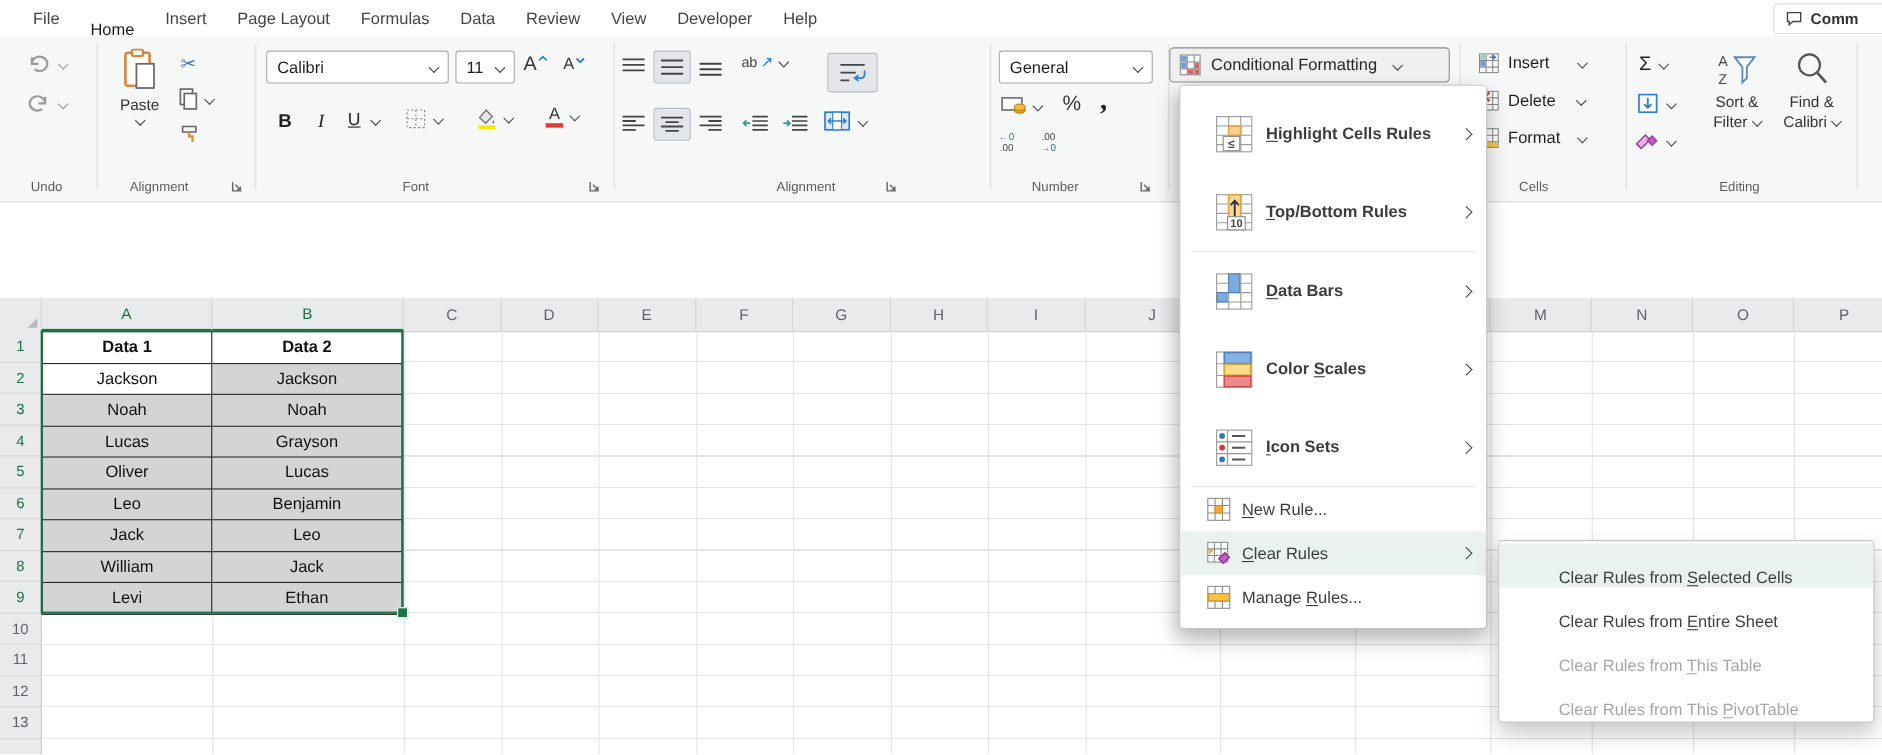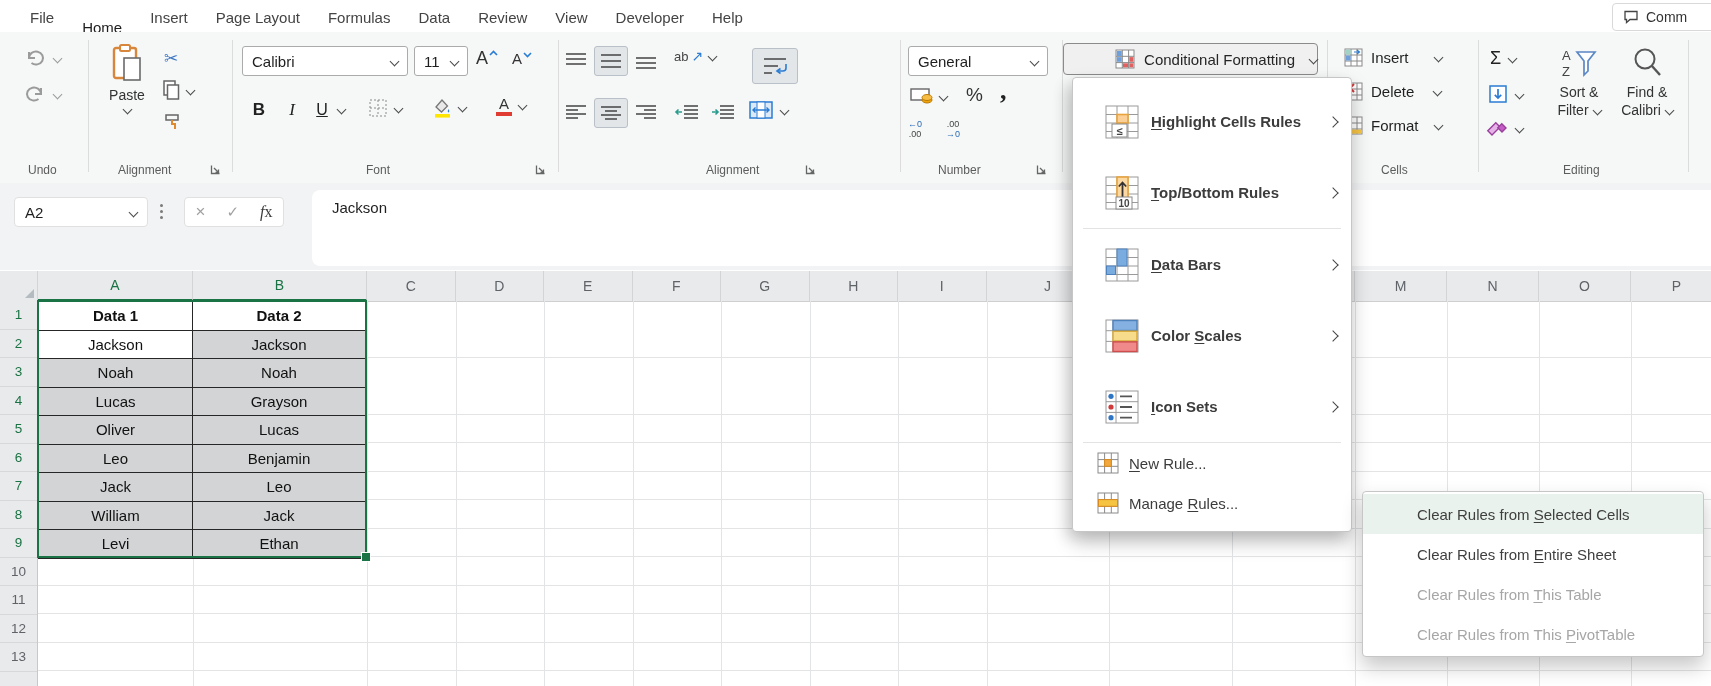--- a/index.html
+++ b/index.html
@@ -53,21 +53,21 @@
   .mi-sm .lbl{margin-left:10px;}
   .mi-big .ic{margin-left:32px;}
   .mi-sm .ic{margin-left:24px;}
   .mchev{position:absolute;right:14px;top:50%;margin-top:-4px;}
   .msep{height:1px;background:#e3e3e3;margin:0 10px;}
   .hl{background:#e9f2ec;}
   .u{text-decoration:underline;text-underline-offset:2px;}
   
   #cfsub{left:1362px;top:491px;width:340px;background:#fff;border:1px solid #c6c6c6;border-radius:4px;
     box-shadow:0 10px 20px rgba(0,0,0,.22);z-index:21;padding:2px 0;}
-  .smi{height:40px;display:flex;align-items:center;padding-left:54px;font-size:15px;color:#3f3f3f;}
+  .smi{height:40px;display:flex;align-items:flex-end;padding-left:54px;font-size:15px;color:#3f3f3f;}
   .smi.disab{color:#a6a6a6;}
   .dots{display:flex;flex-direction:column;gap:3px;}
   .dots i{width:3px;height:3px;border-radius:50%;background:#7a7a7a;}
   .dec{font-size:9px;line-height:9.5px;color:#444;text-align:center;white-space:nowrap;}
   .dec .b{color:#2b6cb8;}
   svg{display:block;}
   .ftext{font-size:15px;color:#1f1f1f;}
 </style>
 </head>
 <body>
@@ -85,21 +85,21 @@
     <span class="tab">View</span>
     <span class="tab">Developer</span>
     <span class="tab">Help</span>
   </div>
   <div class="abs flex" style="left:1612px;top:3px;width:120px;height:26px;border:1px solid #d9d9d9;border-radius:4px;background:#fff;padding-left:10px;gap:7px;">
     <span>
       <svg width="16" height="16" viewBox="0 0 16 16">
           <path d="M2 2.5 h12 v8 h-7 l-3.5 3 v-3 h-1.5 z" fill="none" stroke="#444" stroke-width="1.3"></path>
         </svg>
     </span>
-    <span style="font-size:14px;color:#333;font-weight:400;">Comm</span>
+    <span style="font-size:14px;color:#333;font-weight:700;">Comm</span>
   </div>
 
   <div id="ribbon" class="abs">
     <div class="vsep" style="left:88px;"></div>
       <div class="vsep" style="left:232px;"></div>
     <div class="vsep" style="left:558px;"></div>
       <div class="vsep" style="left:900px;"></div>
     <div class="vsep" style="left:1062px;"></div>
       <div class="vsep" style="left:1327px;"></div>
     <div class="vsep" style="left:1478px;"></div>
@@ -319,21 +319,21 @@
       <span class="b">→0</span>
     </div>
     <div class="glabel" style="left:938px;">Number</div>
     <div class="launch" style="left:1036px;">
         <svg width="11" height="11" viewBox="0 0 11 11">
           <path d="M1.5 1.5 v8 h8" fill="none" stroke="#666" stroke-width="1.3"></path>
           <path d="M4 4 l4.5 4.5 M8.5 5.5 v3 h-3" fill="none" stroke="#666" stroke-width="1.3"></path>
         </svg>
       </div>
 
-    <div class="rbtn" style="left:1063px;top:11px;width:255px;height:32px;background:#f0f0f0;border:1px solid #8b8b8b;border-radius:4px;justify-content:flex-end;gap:9px;padding-left:8px;box-sizing:border-box;">
+    <div class="rbtn" style="left:1063px;top:11px;width:255px;height:32px;background:#f0f0f0;border:1px solid #8b8b8b;border-radius:4px;justify-content:flex-start;gap:9px;padding-left:8px;box-sizing:border-box;">
       <span>
         <svg width="20" height="20" viewBox="0 0 20 20">
             <rect x="1" y="1" width="18" height="18" fill="#fff" stroke="#8a8a8a"></rect>
             <path d="M1 7.3 h18 M1 13.6 h18 M7.3 1 v18 M13.6 1 v18" stroke="#8a8a8a"></path>
             <rect x="1.8" y="2" width="5" height="5" fill="#6f9fdb"></rect>
             <rect x="1.8" y="8.1" width="5" height="4.7" fill="#6f9fdb"></rect>
             <rect x="14.3" y="8.1" width="4" height="4.7" fill="#e06060"></rect>
             <rect x="8" y="14.3" width="5" height="4" fill="#e06060"></rect>
             <rect x="14.3" y="14.3" width="4" height="4" fill="#e06060"></rect>
           </svg>
@@ -425,39 +425,20 @@
         </span>
       <span class="biglbl">Find &amp;</span>
       <span class="flex" style="gap:5px;">
           <span class="biglbl">Calibri</span>
           <span class="chv"></span>
         </span>
     </div>
     <div class="glabel" style="left:1563px;">Editing</div>
   </div>
 
-  <div id="fbar" class="abs">
-    <div class="wbox flex abs" style="left:14px;top:14px;width:134px;height:30px;padding:0 10px;justify-content:space-between;">
-      <span class="ftext">A2</span>
-      <span class="chv"></span>
-    </div>
-    <div class="dots abs" style="left:160px;top:21px;">
-        <i></i>
-        <i></i>
-        <i></i>
-      </div>
-    <div class="wbox flex abs" style="left:184px;top:14px;width:100px;height:30px;justify-content:space-around;">
-      <span style="color:#a0a0a0;font-size:17px;">×</span>
-      <span style="color:#a0a0a0;font-size:15px;">✓</span>
-      <span style="color:#3b3b3b;font-size:16px;font-family:'Liberation Serif',serif;"><i>f</i><span>x</span></span>
-    </div>
-    <div class="abs" style="left:312px;top:7px;width:1399px;height:76px;background:#fff;border-radius:8px 0 0 8px;box-sizing:border-box;padding:9px 0 0 20px;">
-      <span class="ftext">Jackson</span>
-    </div>
-  </div>
 
   <div class="hdrband abs">
     <div class="hcell" style="width:38px;position:relative;">
       <span style="position:absolute;right:3px;bottom:3px;width:0;height:0;border-left:9px solid transparent;border-bottom:9px solid #b4bbc1;"></span>
     </div>
     <div class="hcell sel" style="width:155px;">A</div>
     <div class="hcell sel" style="width:174px;">B</div>
     <div class="hcell" style="width:88.5px;">C</div>
     <div class="hcell" style="width:88.5px;">D</div>
     <div class="hcell" style="width:88.5px;">E</div>
@@ -624,20 +605,32 @@
     <div class="mi-sm">
       <span class="ic">
         <svg width="22" height="22" viewBox="0 0 22 22">
             <rect x="1" y="1" width="20" height="20" fill="#fff" stroke="#8a8a8a"></rect>
             <path d="M1 7.6 h20 M1 14.3 h20 M7.6 1 v20 M14.3 1 v20" stroke="#8a8a8a"></path>
             <rect x="7.6" y="7.6" width="6.7" height="6.7" fill="#f2a83c" stroke="#d98a1d"></rect>
           </svg>
       </span>
       <span class="lbl"><span></span><span class="u">N</span><span>ew Rule...</span></span>
     </div>
+    <div class="mi-sm hl">
+      <span class="ic">
+        <svg width="22" height="22" viewBox="0 0 22 22">
+            <rect x="1" y="1" width="18" height="18" fill="#fff" stroke="#8a8a8a"></rect>
+            <path d="M1 7 h18 M1 13 h18 M7 1 v18 M13 1 v18" stroke="#8a8a8a"></path>
+            <path d="M2 7.5 h5 l-5 5 z" fill="#f2a83c"></path>
+            <path d="M11 16 l5.5-5.5 4 4 L15 20 z" fill="#c45ec6" stroke="#8f2d91" stroke-width="1.3"></path>
+          </svg>
+      </span>
+      <span class="lbl"><span></span><span class="u">C</span><span>lear Rules</span></span>
+      <span class="chr mchev"></span>
+    </div>
     <div class="mi-sm">
       <span class="ic">
         <svg width="22" height="22" viewBox="0 0 22 22">
             <rect x="1" y="1" width="20" height="20" fill="#fff" stroke="#8a8a8a"></rect>
             <path d="M1 7.6 h20 M1 14.3 h20 M7.6 1 v20 M14.3 1 v20" stroke="#8a8a8a"></path>
             <rect x="1.5" y="7.6" width="19" height="6.7" fill="#f6c443" stroke="#d98a1d"></rect>
           </svg>
       </span>
       <span class="lbl"><span>Manage </span><span class="u">R</span><span>ules...</span></span>
     </div>

